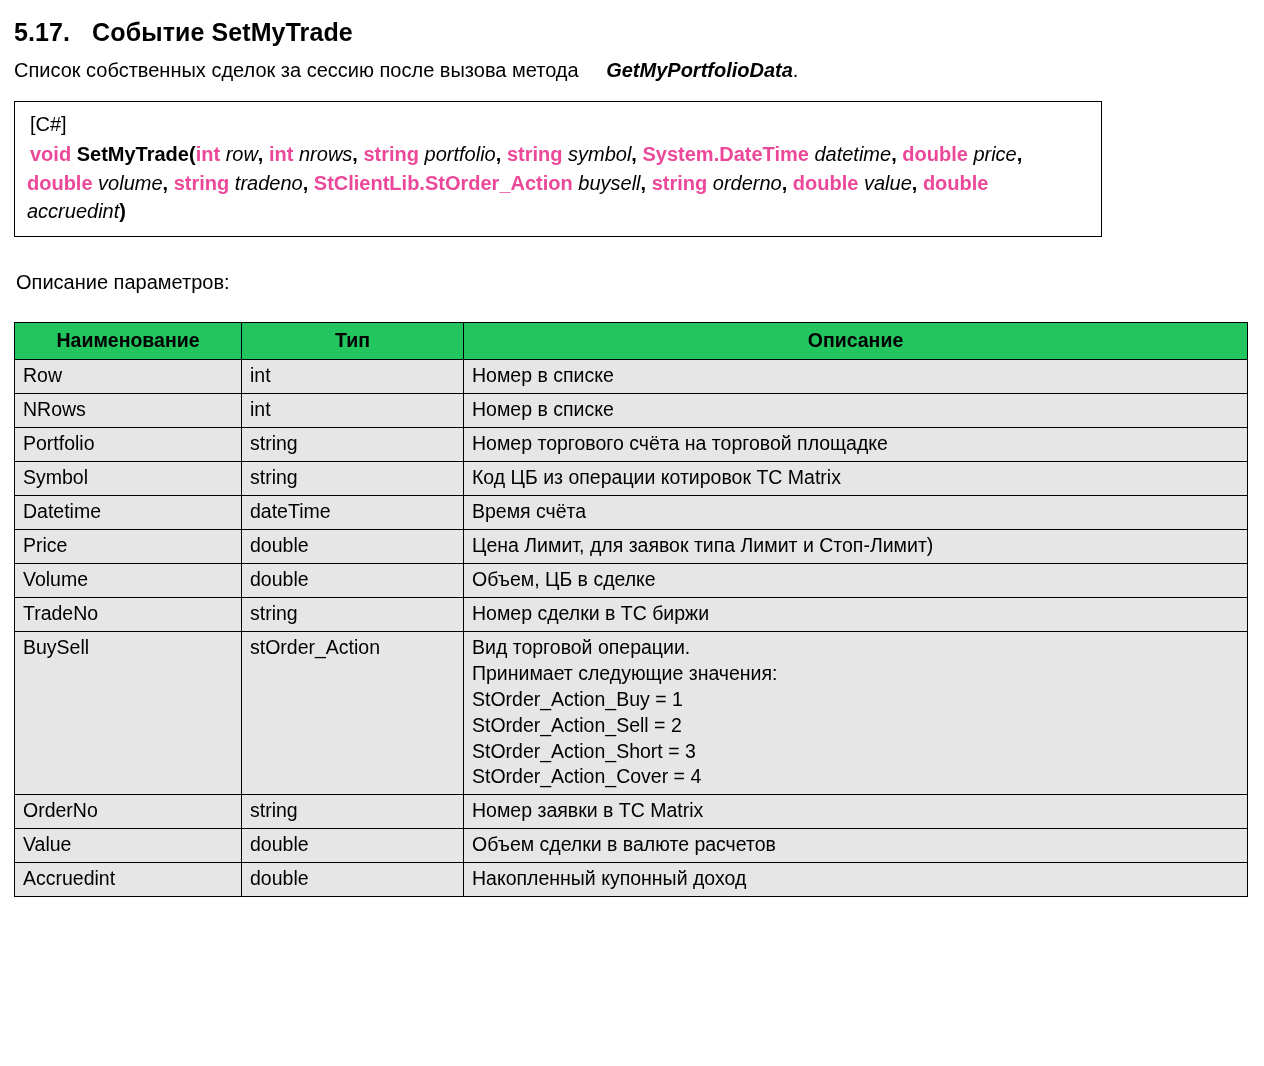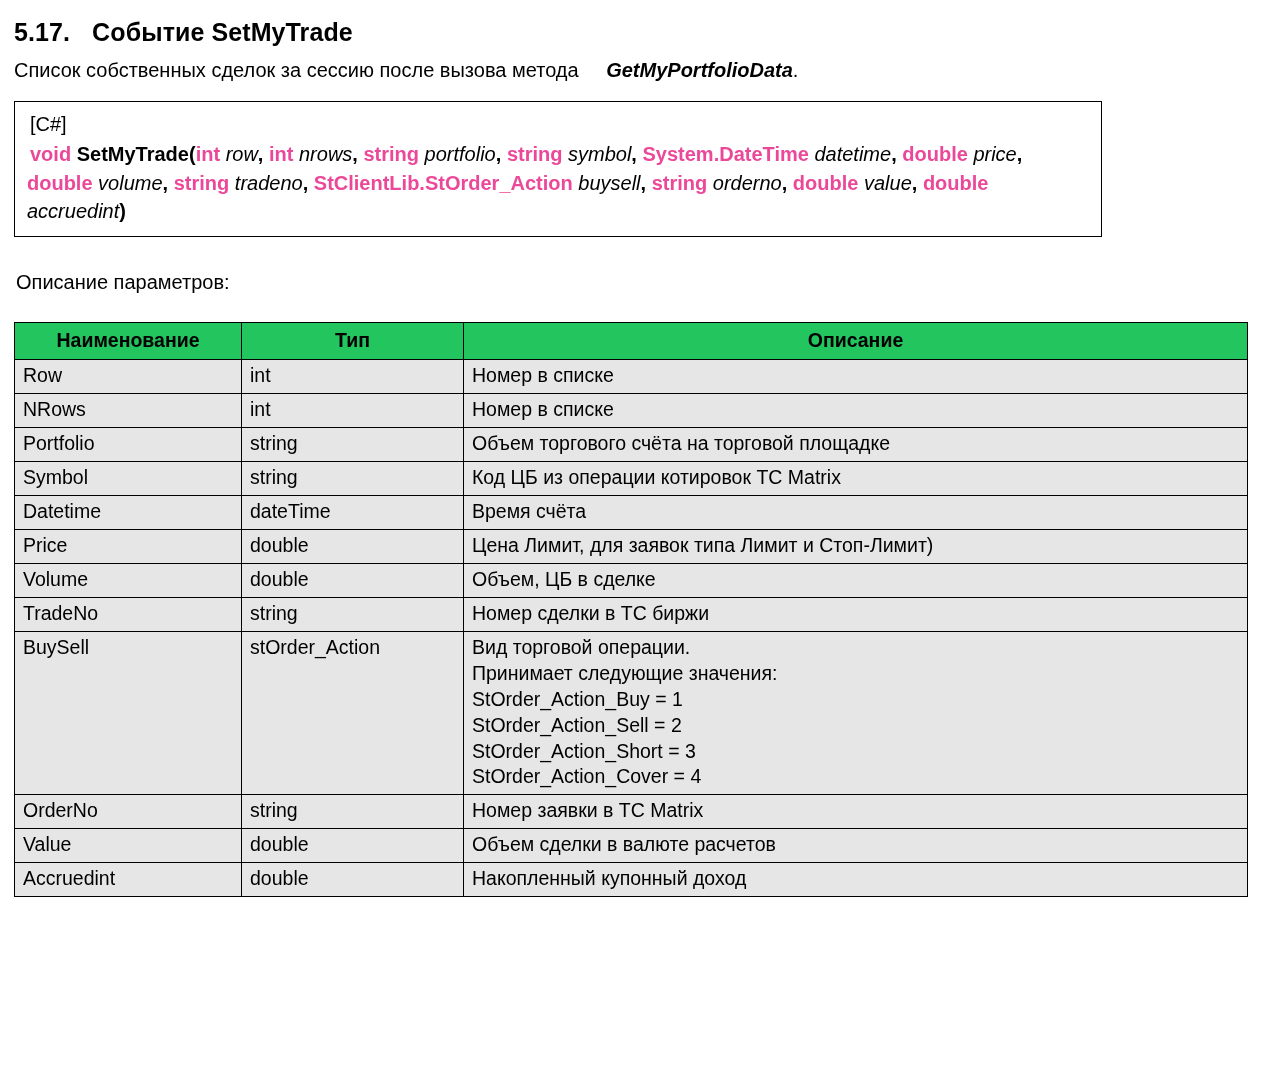--- a/index.html
+++ b/index.html
@@ -147,21 +147,21 @@
           <td>Номер в списке</td>
         </tr>
         <tr>
           <td>NRows</td>
           <td>int</td>
           <td>Номер в списке</td>
         </tr>
         <tr>
           <td>Portfolio</td>
           <td>string</td>
-          <td>Объем торгового счёта на торговой площадке</td>
+          <td>Номер торгового счёта на торговой площадке</td>
         </tr>
         <tr>
           <td>Symbol</td>
           <td>string</td>
           <td>Код ЦБ из операции котировок ТС Matrix</td>
         </tr>
         <tr>
           <td>Datetime</td>
           <td>dateTime</td>
           <td>Время счёта</td>

